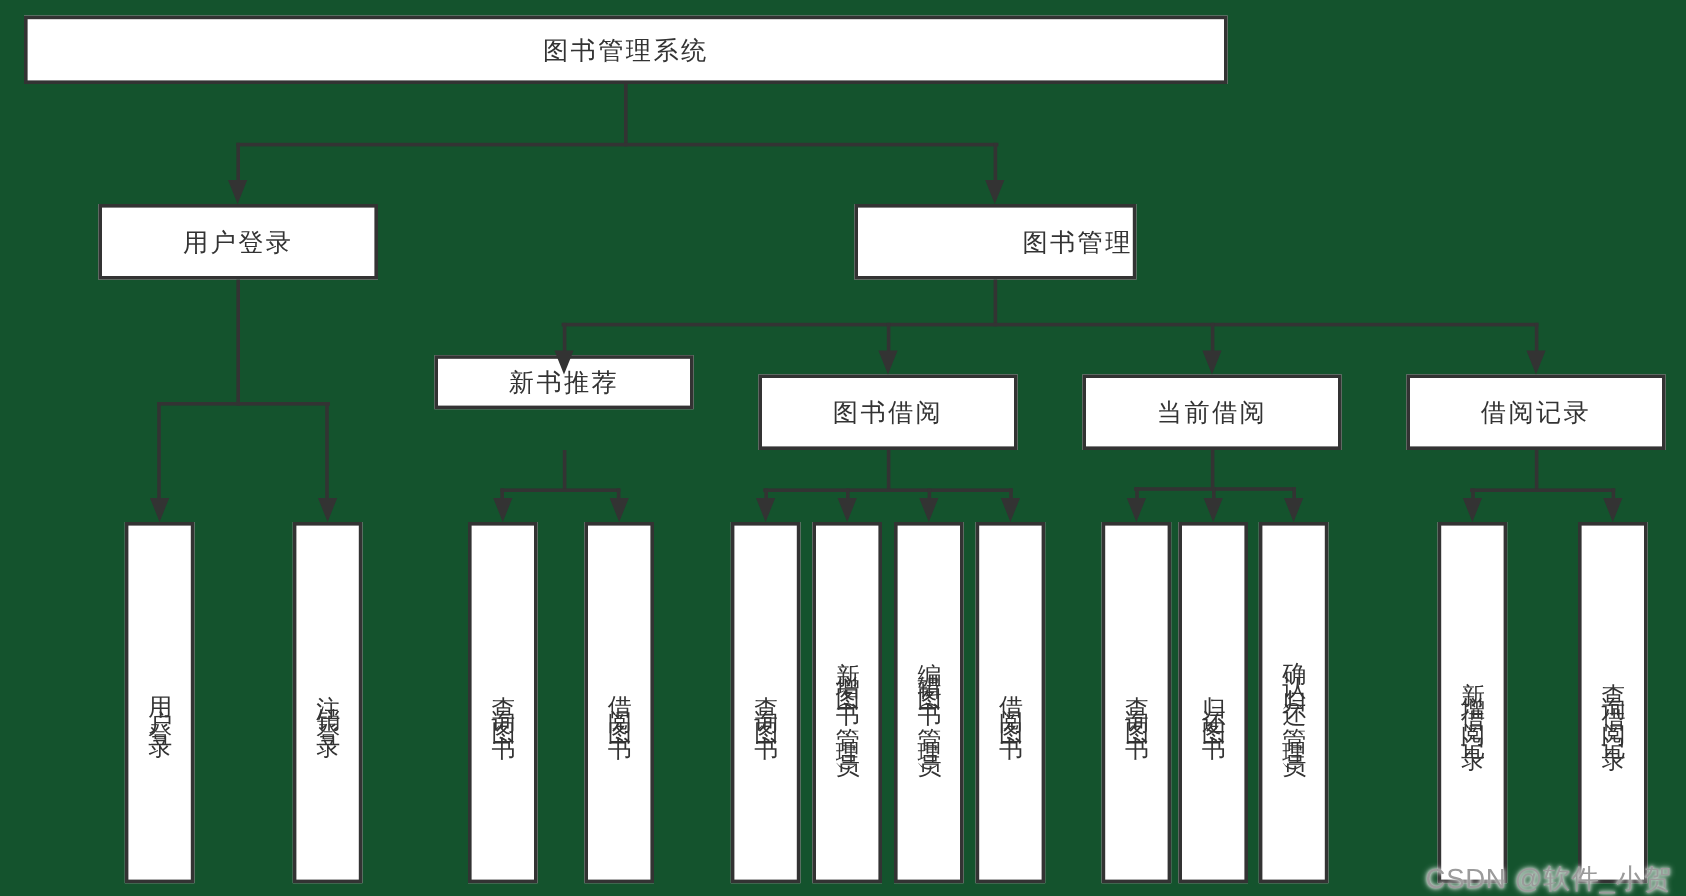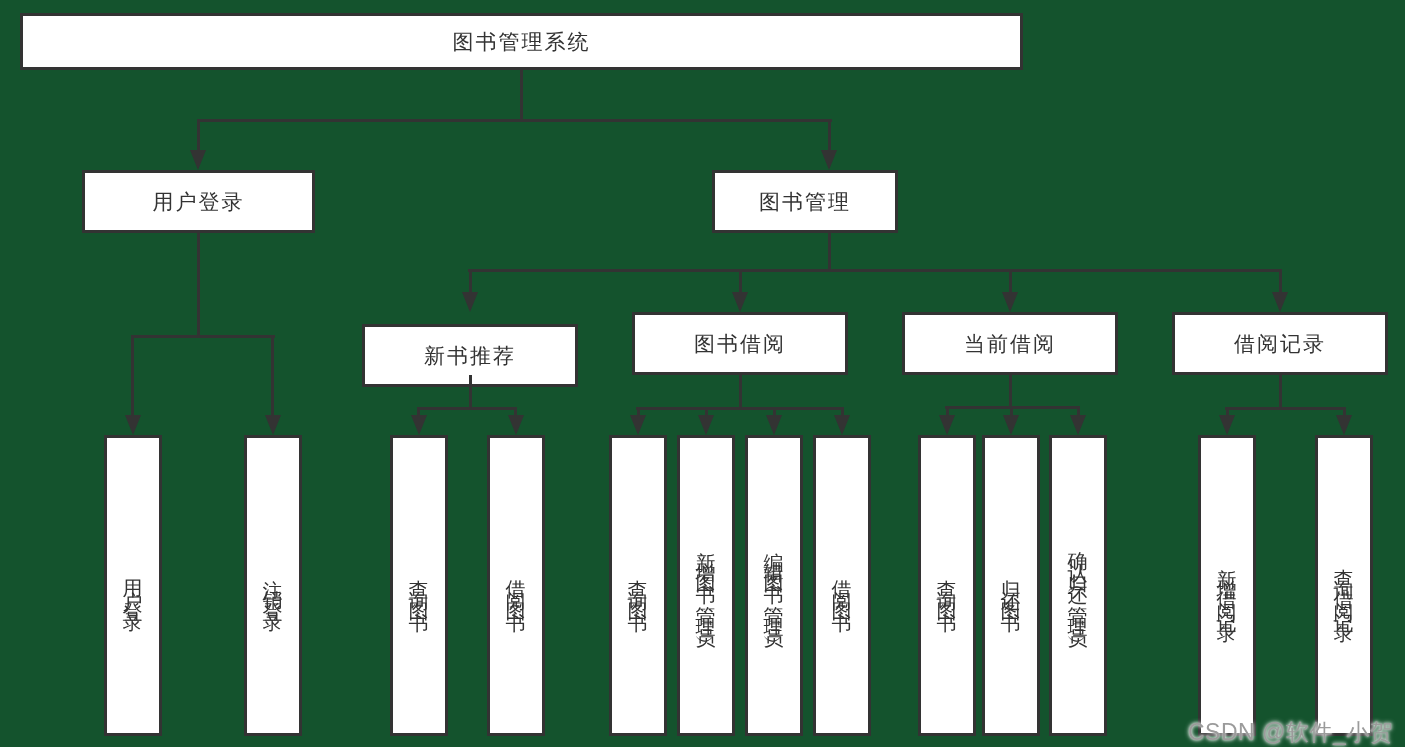--- a/index.html
+++ b/index.html
@@ -29,25 +29,25 @@
 <div id="canvas">
 
   <div class="box" style="left:20px; top:13px; width:1003px; height:57px;">
     <span class="lbl">图书管理系统</span>
   </div>
 
   <div class="box" style="left:82px; top:170px; width:233px; height:63px;">
     <span class="lbl">用户登录</span>
   </div>
 
-  <div class="box" style="left:712px; top:170px; width:186px; height:63px;">
+  <div class="box" style="left:712px; top:170px; width:235px; height:63px;justify-content:flex-end;">
     <span class="lbl">图书管理</span>
   </div>
 
-  <div class="box" style="left:362px; top:324px; width:216px; height:63px;">
+  <div class="box" style="left:362px; top:296px; width:216px; height:45px;">
     <span class="lbl">新书推荐</span>
   </div>
 
   <div class="box" style="left:632px; top:312px; width:216px; height:63px;">
     <span class="lbl">图书借阅</span>
   </div>
 
   <div class="box" style="left:902px; top:312px; width:216px; height:63px;">
     <span class="lbl">当前借阅</span>
   </div>

